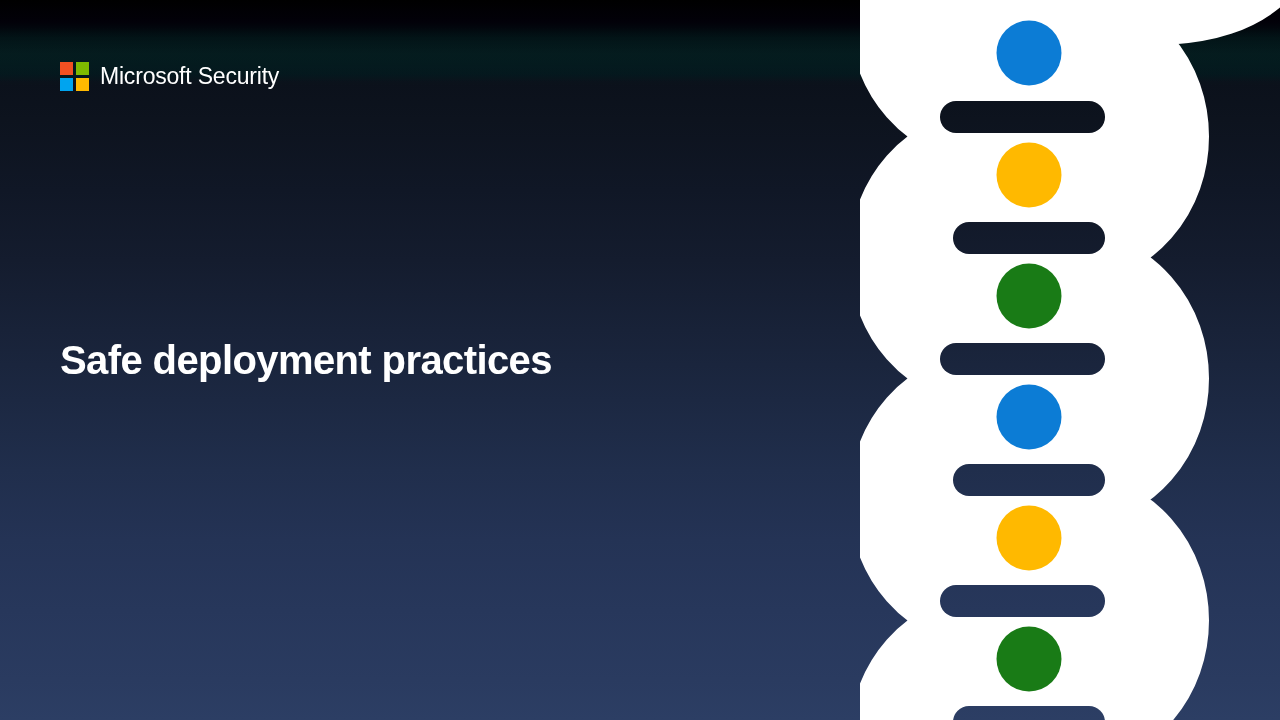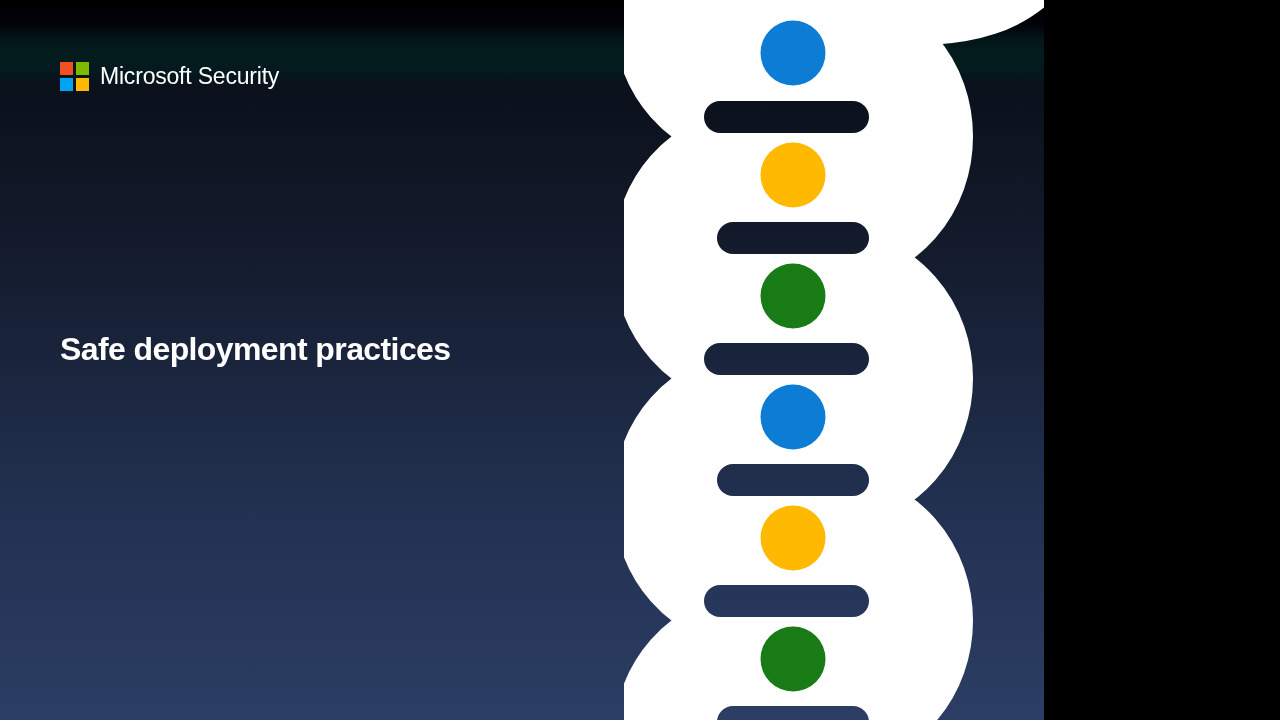--- a/index.html
+++ b/index.html
@@ -6,21 +6,21 @@
   html, body {
     margin: 0;
     padding: 0;
     background: #000;
   }
   body {
     font-family: "Liberation Sans", sans-serif;
   }
   #slide {
     position: relative;
-    width: 1044px;
+    width: 1280px;
     height: 720px;
     overflow: hidden;
     background: #ef4444;
   }
   
   .bg-gradient {
     position: absolute;
     inset: 0;
     background: linear-gradient(
       180deg,
@@ -82,21 +82,21 @@
     white-space: nowrap;
   }
 
   
   .slide-title {
     position: absolute;
     left: 60px;
     top: 310px;
     width: 760px;
     color: #ffffff;
-    font-size: 32px;
+    font-size: 40px;
     font-weight: bold;
     letter-spacing: -0.6px;
     line-height: 1.18;
   }
 
   
   .ribbon-graphic {
     position: absolute;
     right: 0;
     top: 0;

